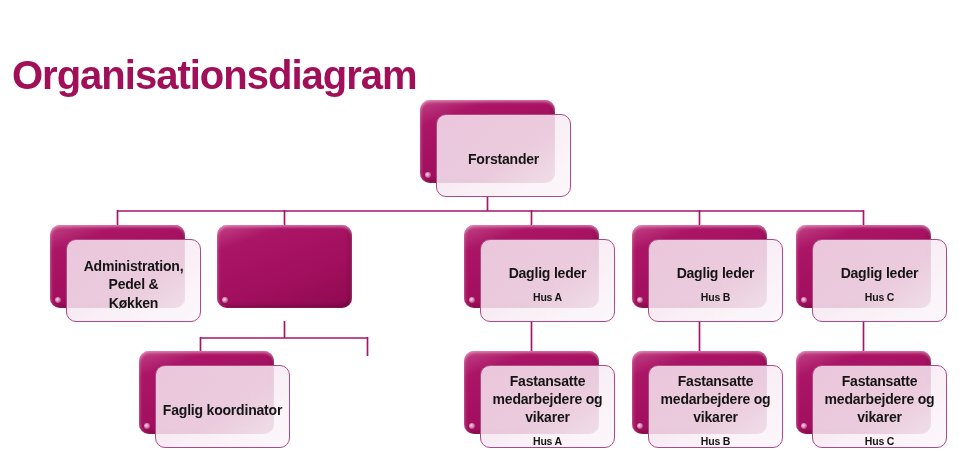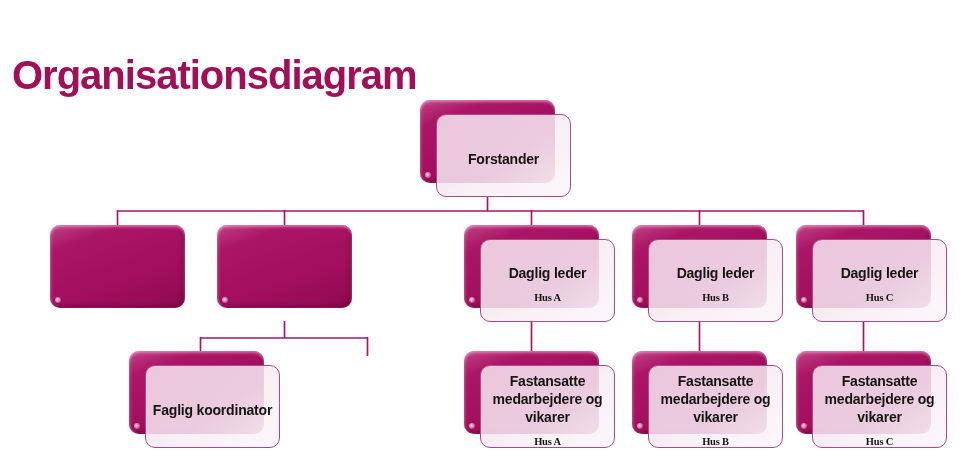--- a/index.html
+++ b/index.html
@@ -47,21 +47,20 @@
   .node-title{
     font-size:14px;font-weight:bold;color:#141414;
     letter-spacing:-0.2px;line-height:1.3;
     white-space:pre-line;
     margin-top:8px;
   }
   .node-subtitle{
     font-size:10.5px;font-weight:bold;color:#141414;
     letter-spacing:-0.2px;line-height:1.3;
     margin-top:9px;
-    font-family:Liberation Serif, serif;
   }
 </style>
 </head>
 <body>
 
 <div id="canvas">
 
   <div class="page-title">Organisationsdiagram</div>
 
   <svg id="connector-layer" width="971" height="460">
@@ -91,20 +90,25 @@
   <div class="node" style="left:420px;top:100px">
     <div class="node-back"></div>
     <div class="node-front">
       <div class="node-title">Forstander</div>
 
     </div>
   </div>
 
   <div class="node" style="left:50px;top:225px">
     <div class="node-back"></div>
+    <div class="node-front">
+      <div class="node-title">Administration, Pedel &amp;
+Køkken</div>
+
+    </div>
   </div>
 
   <div class="node" style="left:217px;top:225px">
     <div class="node-back"></div>
   </div>
 
   <div class="node" style="left:464px;top:225px">
     <div class="node-back"></div>
     <div class="node-front">
       <div class="node-title">Daglig leder</div>
@@ -121,21 +125,21 @@
   </div>
 
   <div class="node" style="left:796px;top:225px">
     <div class="node-back"></div>
     <div class="node-front">
       <div class="node-title">Daglig leder</div>
       <div class="node-subtitle">Hus C</div>
     </div>
   </div>
 
-  <div class="node" style="left:129px;top:351px">
+  <div class="node" style="left:139px;top:351px">
     <div class="node-back"></div>
     <div class="node-front">
       <div class="node-title">Faglig koordinator</div>
 
     </div>
   </div>
 
 
   <div class="node" style="left:464px;top:351px">
     <div class="node-back"></div>

